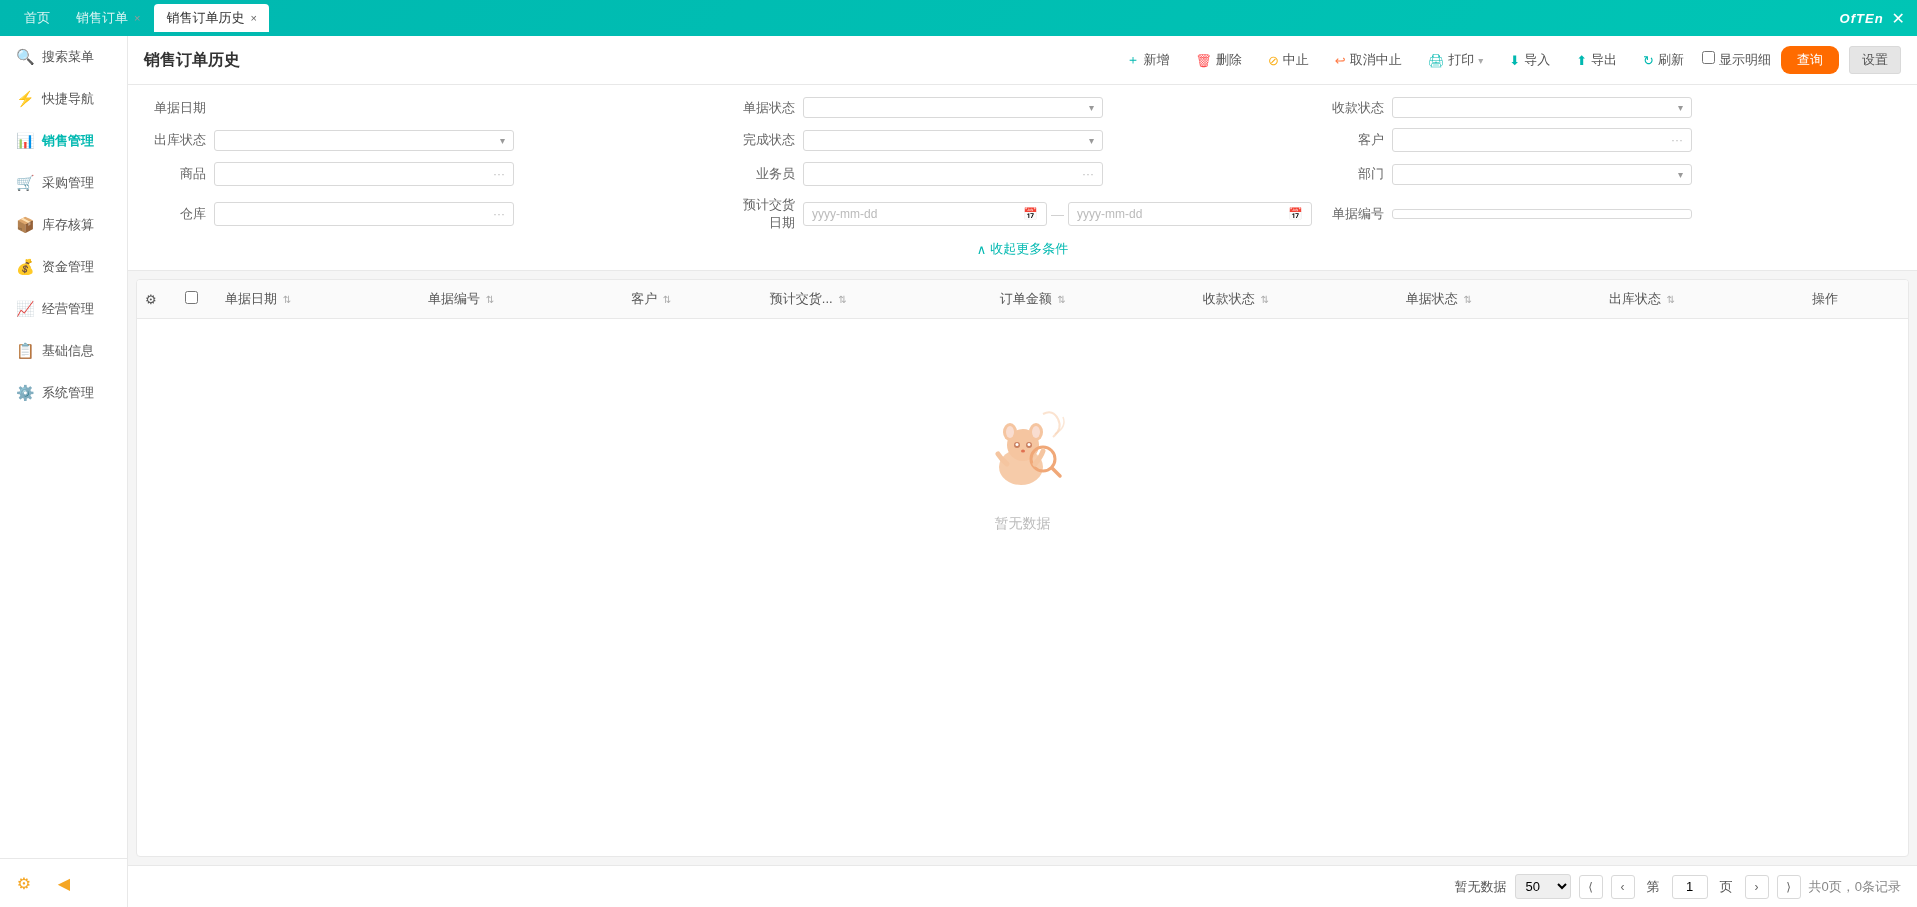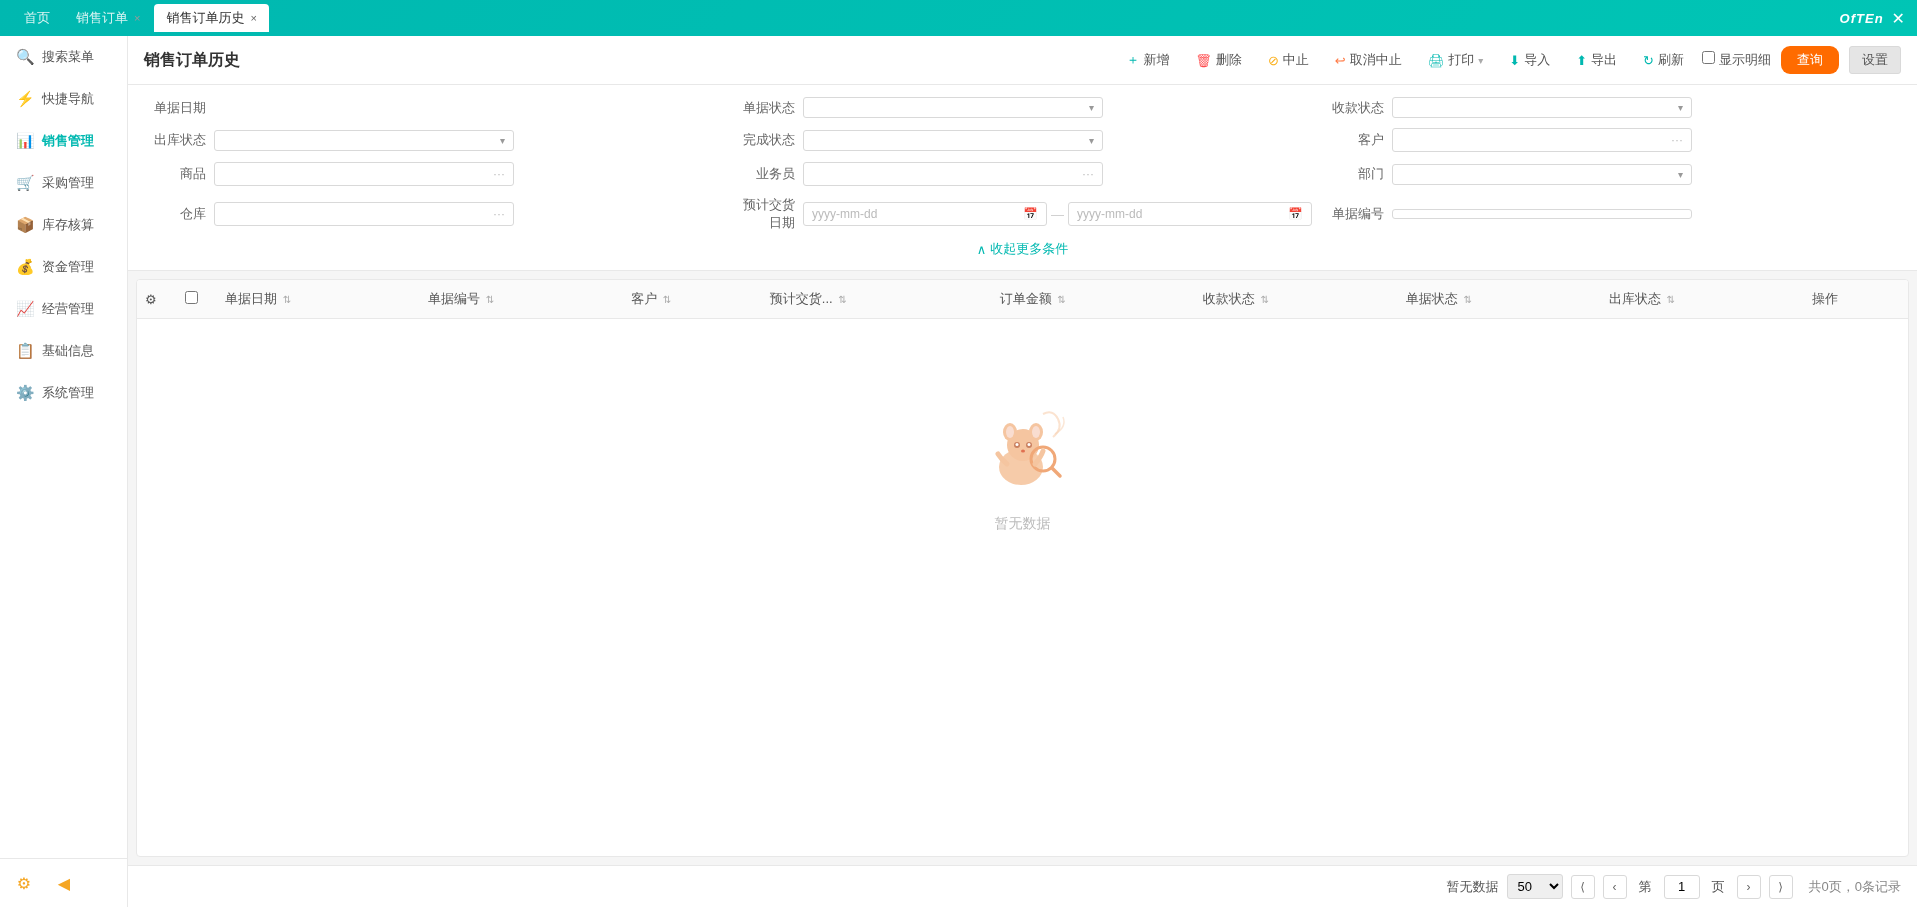--- a/index.html
+++ b/index.html
@@ -639,16 +639,16 @@
         <option value="50" selected="">50</option>
         <option value="100">100</option>
       </select>
       <button class="page-btn">⟨</button>
       <button class="page-btn">‹</button>
       <span style="margin:0 4px;">第</span>
       <input class="page-input" type="text" value="1" style="">
       <span style="margin:0 4px;">页</span>
       <button class="page-btn">›</button>
       <button class="page-btn">⟩</button>
-      <span style="margin-left:8px;color:#888;">共0页，0条记录</span>
+      <span style="color:#888;">共0页，0条记录</span>
     </div>
   </div>
 </div>
 
 </body></html>

